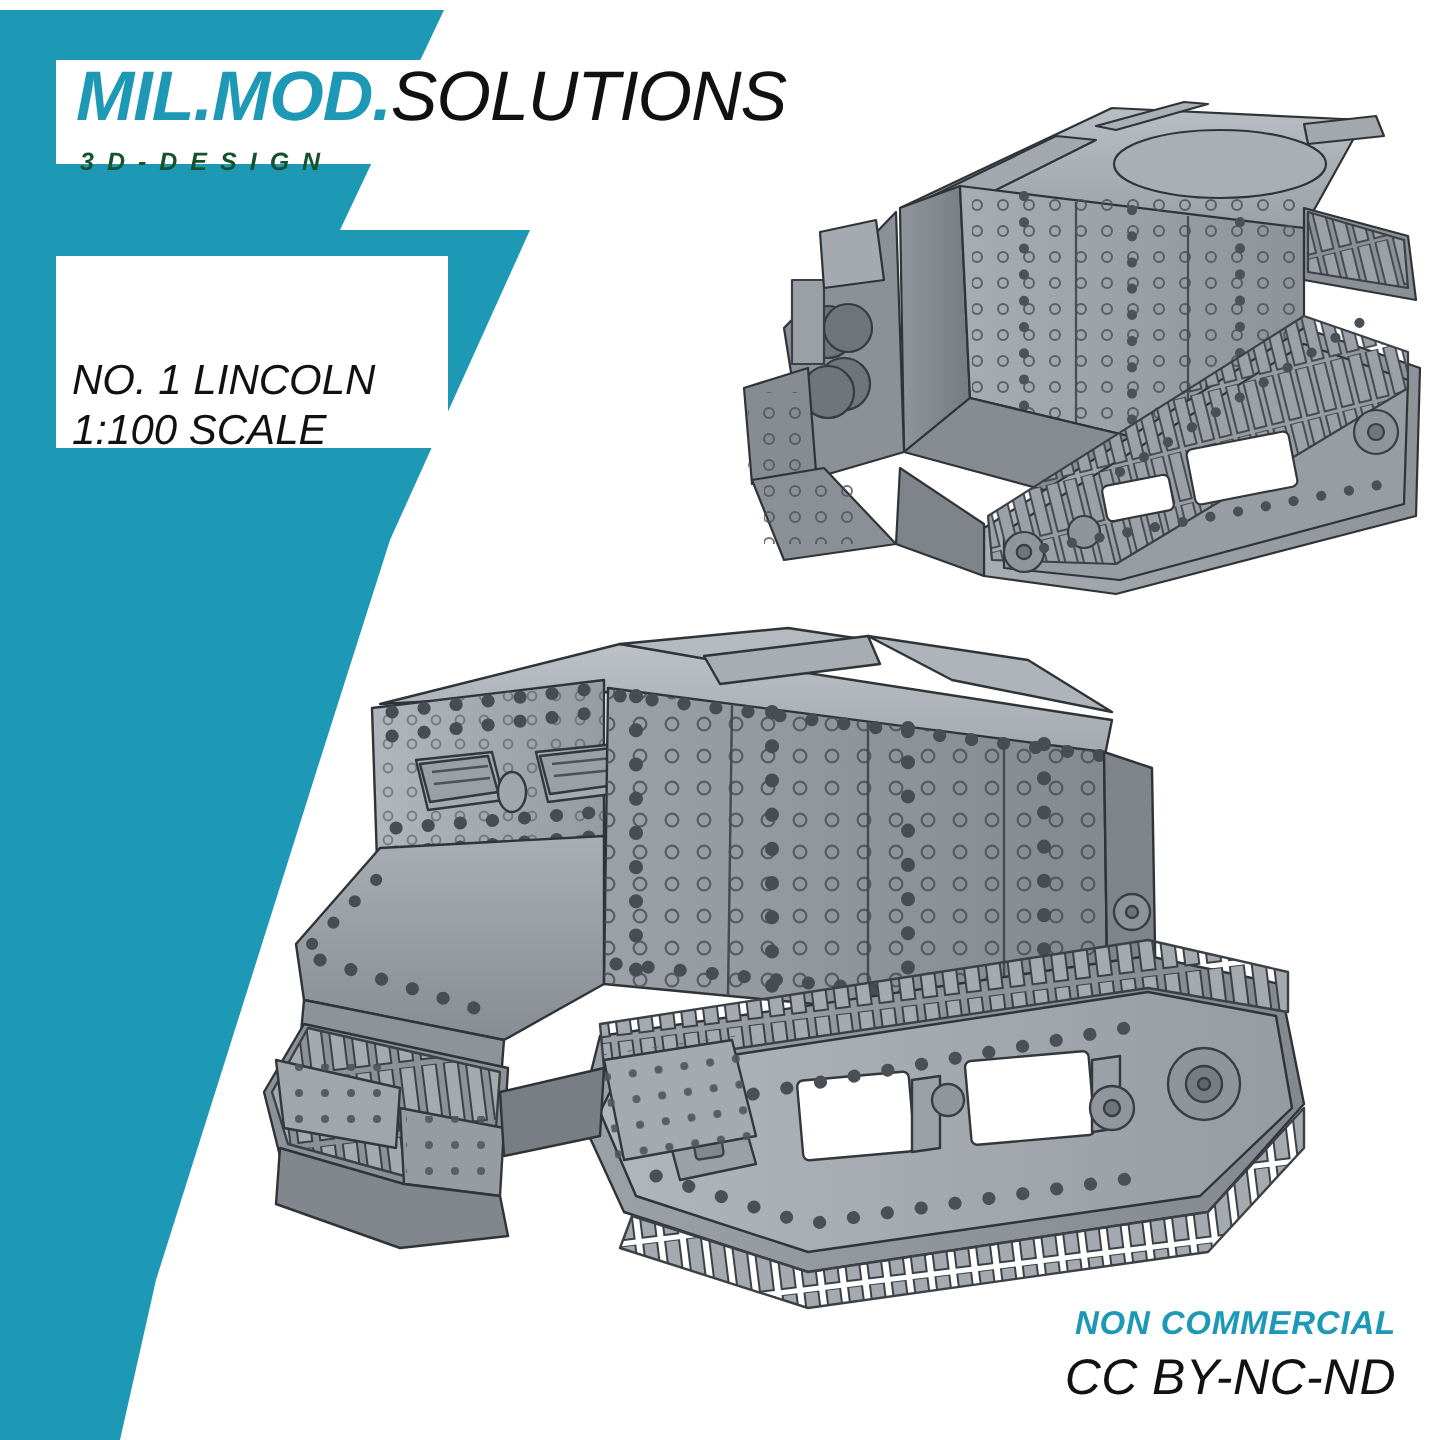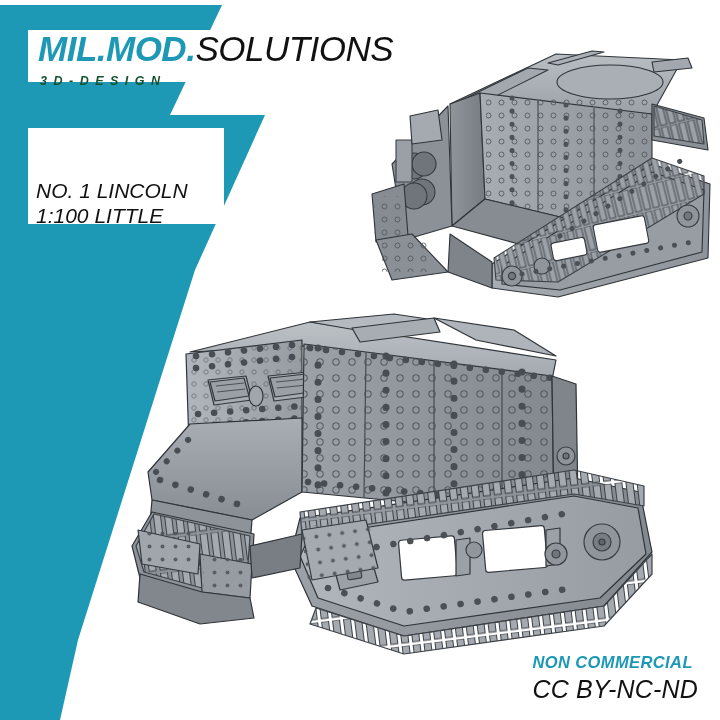--- a/index.html
+++ b/index.html
@@ -23,21 +23,21 @@
   #tagline{position:absolute;left:40px;top:74px;
            font-size:12.5px;font-weight:bold;font-style:italic;
            letter-spacing:6.5px;color:#14532d;}
 
   
   #title-block{position:absolute;left:36px;top:137px;
                font-size:21px;font-style:italic;font-weight:normal;
                line-height:25px;color:#111;white-space:nowrap;margin-top:41px;}
 
   
-  #licence{position:absolute;right:22px;bottom:18px;text-align:left;line-height:1;}
+  #licence{position:absolute;right:22px;bottom:18px;text-align:right;line-height:1;}
   #licence .nc{font-size:16.5px;font-weight:bold;font-style:italic;
                letter-spacing:.4px;display:block;margin-bottom:7px;}
   #licence .cc{font-size:25px;font-style:italic;font-weight:normal;
                letter-spacing:.2px;display:block;color:#111;}
 
   
   #render-top{position:absolute;left:352px;top:44px;width:368px;height:254px;}
   #render-main{position:absolute;left:104px;top:306px;width:616px;height:352px;}
 </style>
 </head>
@@ -52,21 +52,21 @@
   <div class="whitebox" id="logo-card"></div>
   <div class="whitebox" id="title-card"></div>
 
   <div id="brand">
     <span class="b1" style="color: rgb(29, 153, 182);">MIL.MOD.</span><span class="b2" style="color: rgb(17, 17, 17);">SOLUTIONS</span>
   </div>
   <div id="tagline">3D-DESIGN</div>
 
   <div id="title-block">
     <div>NO. 1 LINCOLN</div>
-    <div>1:100 LITTLE</div>
+    <div>1:100 SCALE</div>
   </div>
 
   <div id="licence">
     <span class="nc" style="color: rgb(29, 153, 182);">NON COMMERCIAL</span>
     <span class="cc" style="color: rgb(17, 17, 17);">CC BY-NC-ND</span>
   </div>
 
   <svg id="render-top" viewBox="0 0 368 254">
     <defs>
       <linearGradient id="gTopA" x1="0" y1="0" x2="0" y2="1">

